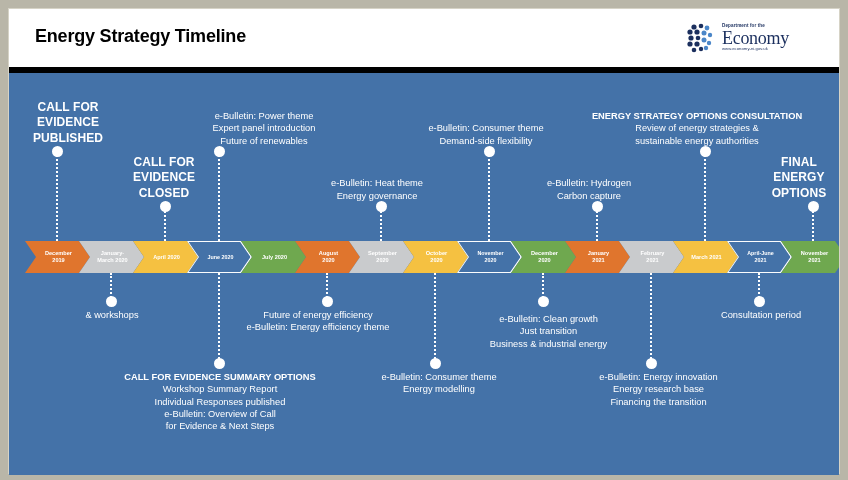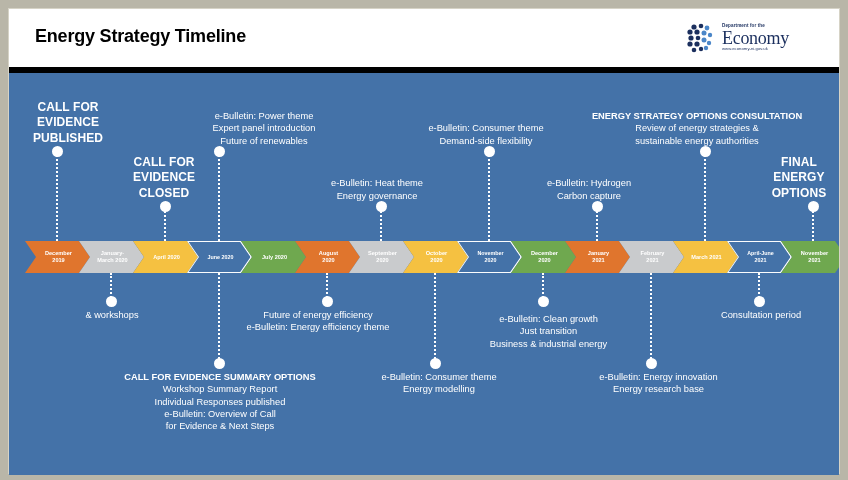--- a/index.html
+++ b/index.html
@@ -199,20 +199,21 @@
           <div>Energy modelling</div>
         </div>
         <div class="callout" style="left: 432px; width: 215px; top: 240px;">
           <div>e-Bulletin: Clean growth</div>
           <div>Just transition</div>
           <div>Business &amp; industrial energy</div>
         </div>
         <div class="callout" style="left: 542px; width: 215px; top: 298px;">
           <div>e-Bulletin: Energy innovation</div>
           <div>Energy research base</div>
+          <div>Financing the transition</div>
         </div>
         <div class="callout" style="left: 672px; width: 160px; top: 236px;">
           <div>Consultation period</div>
         </div>
       </div>
     <div id="rail">
         <div class="chev" style="left: 16px; width: 65px; background: rgb(224, 117, 45);">December
 2019</div>
         <div class="chev" style="left: 70px; width: 65px; background: rgb(201, 203, 205);">January-
 March 2020</div>

